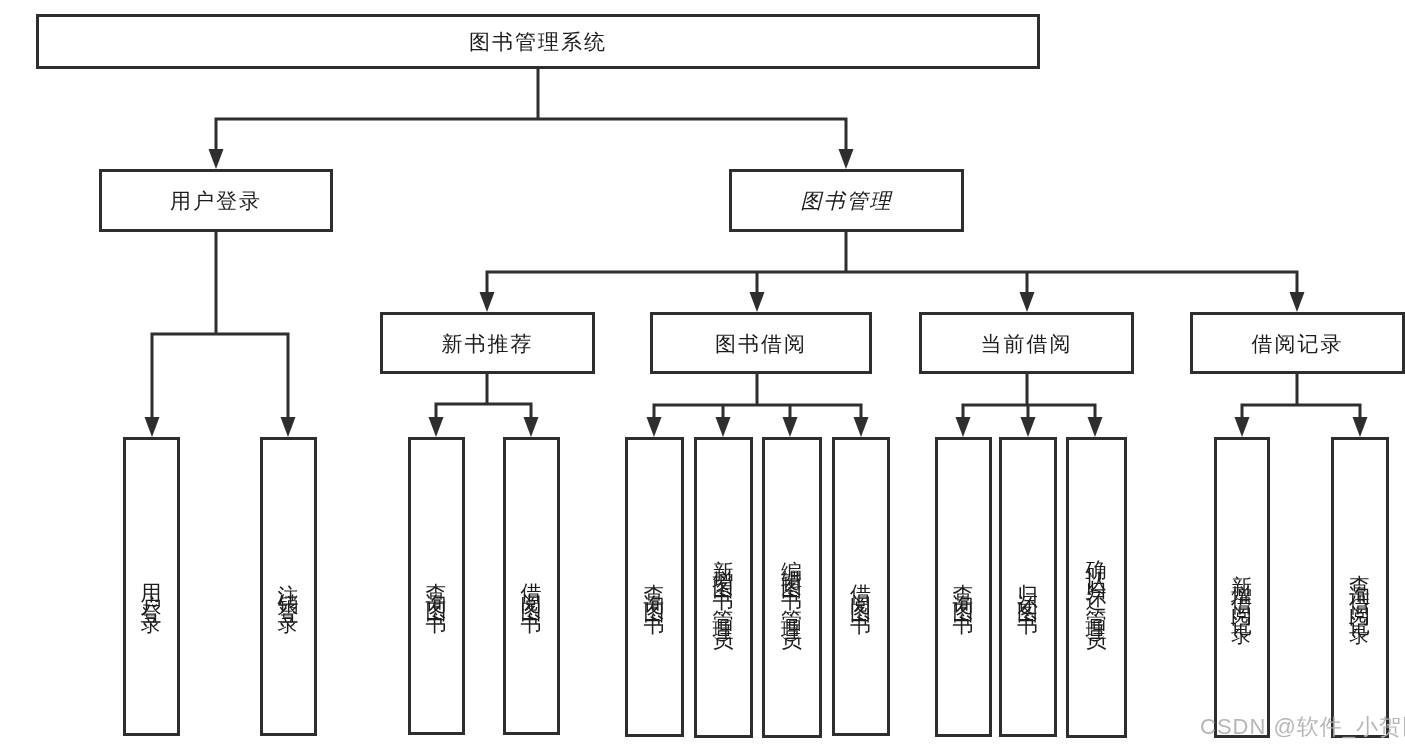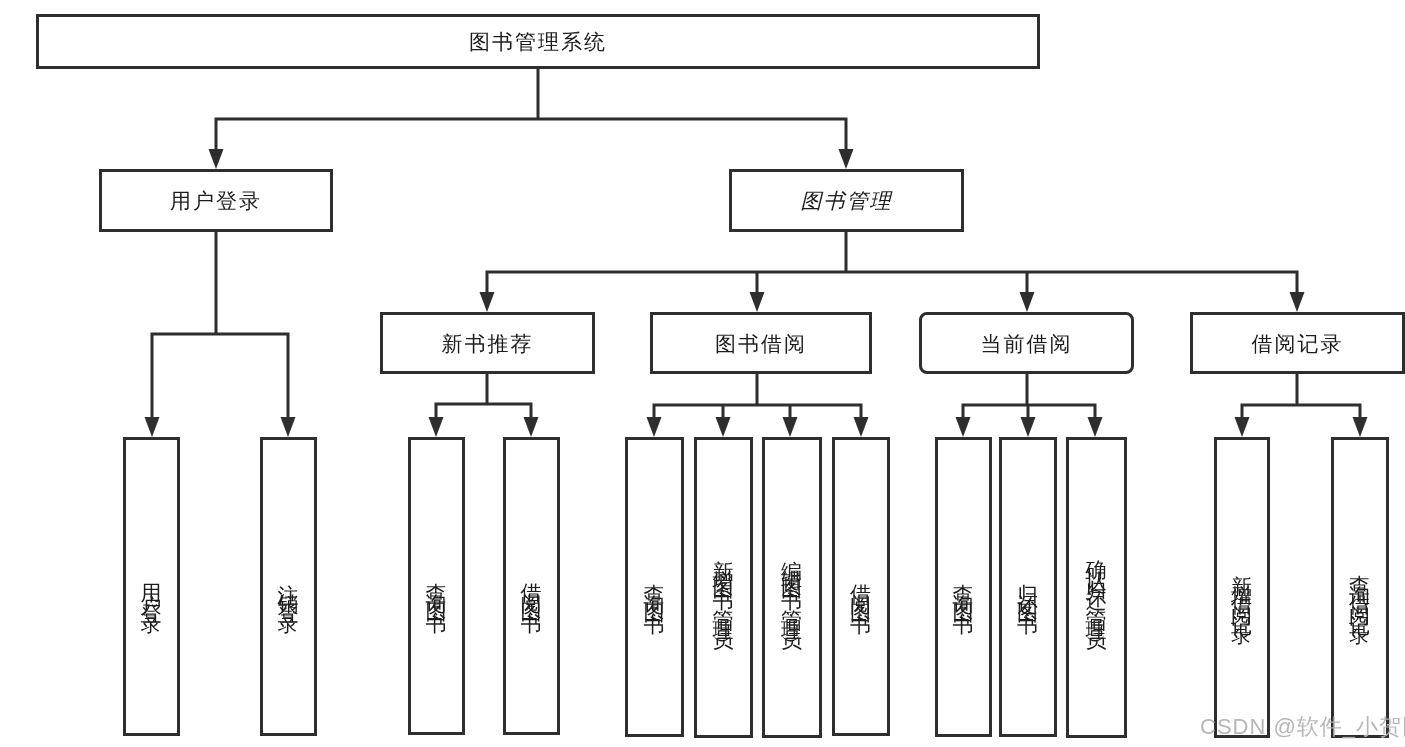--- a/index.html
+++ b/index.html
@@ -124,21 +124,21 @@
   <div class="node h" style="left:712px; top:169px; width:235px; height:63px;font-style:italic;">
     <span>图书管理</span>
   </div>
 
   <div class="node h" style="left:363px; top:312px; width:215px; height:62px;">
     <span>新书推荐</span>
   </div>
   <div class="node h" style="left:633px; top:312px; width:222px; height:62px;">
     <span>图书借阅</span>
   </div>
-  <div class="node h" style="left:902px; top:312px; width:215px; height:62px;border-radius:8px;">
+  <div class="node h" style="left:902px; top:312px; width:215px; height:62px;">
     <span>当前借阅</span>
   </div>
   <div class="node h" style="left:1173px; top:312px; width:215px; height:62px;">
     <span>借阅记录</span>
   </div>
 
   <div class="node v" style="left:106px; top:437px; width:57px; height:299px;">
     <span>用户登录</span>
   </div>
   <div class="node v" style="left:243px; top:437px; width:57px; height:299px;">

